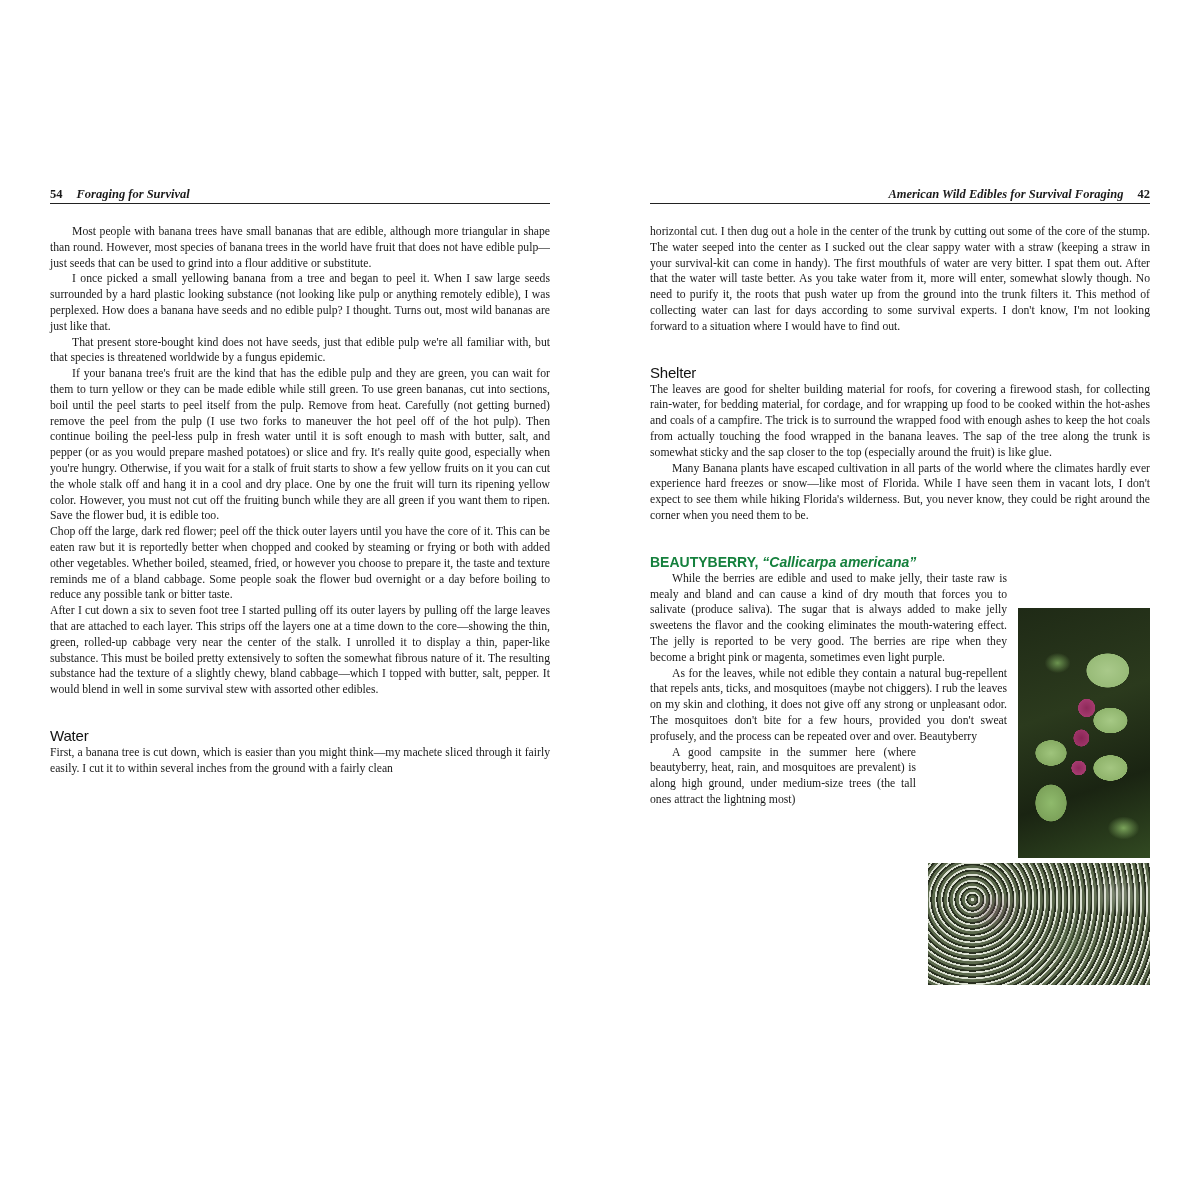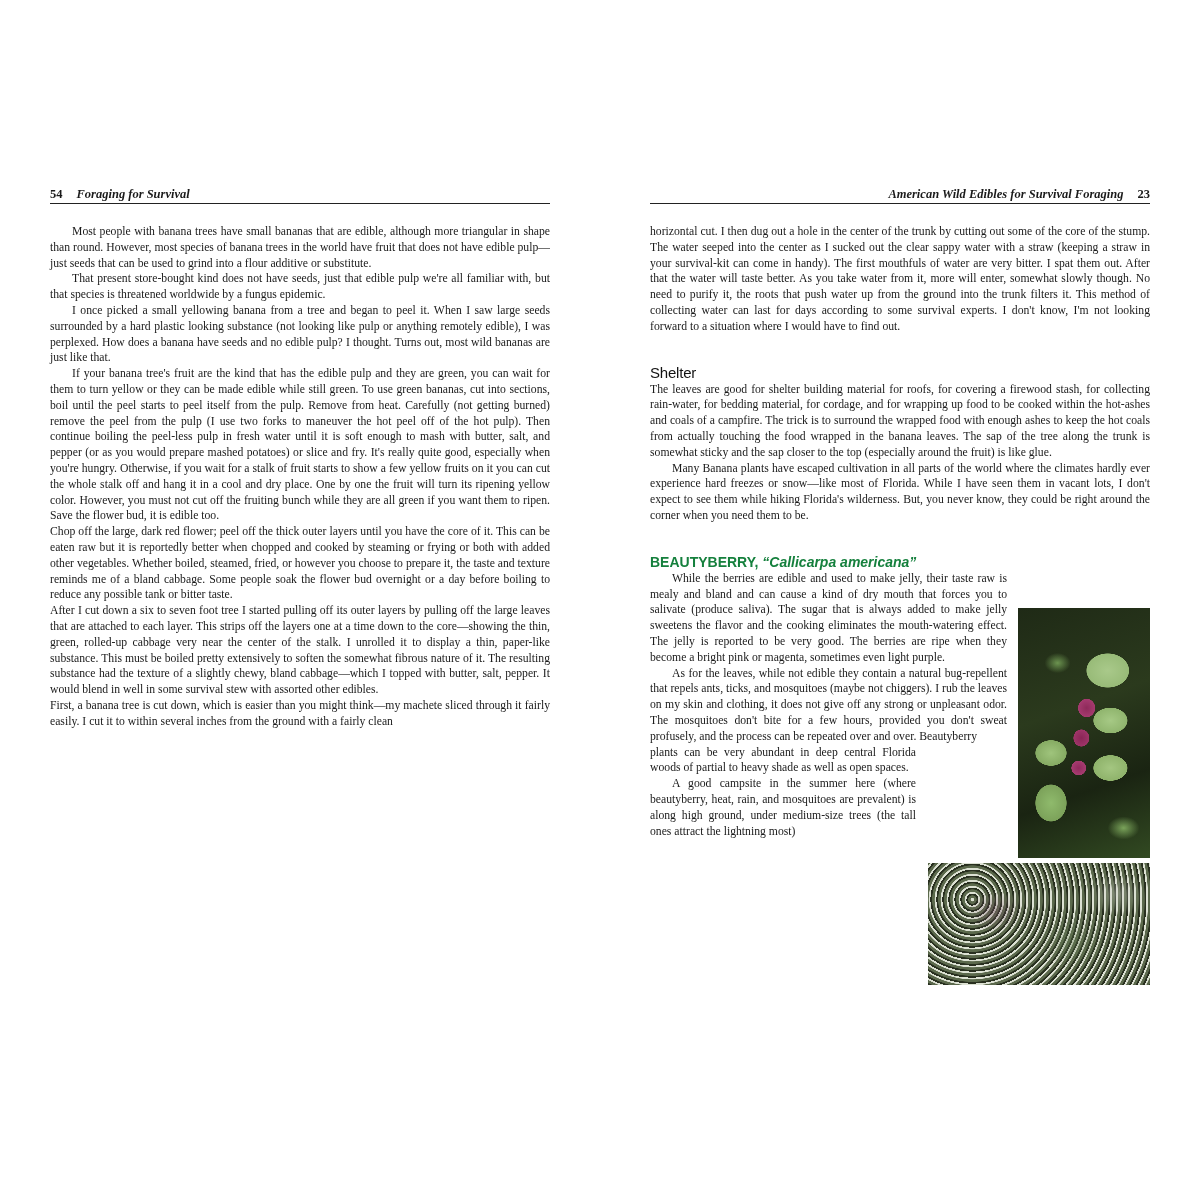--- a/index.html
+++ b/index.html
@@ -52,53 +52,53 @@
 </head>
 <body>
 
 <div class="page left">
   <div class="running-head">
     <span class="num">54</span>
     <span>Foraging for Survival</span>
   </div>
   <div class="body">
     <p class="ind">Most people with banana trees have small bananas that are edible, although more triangular in shape than round. However, most species of banana trees in the world have fruit that does not have edible pulp—just seeds that can be used to grind into a flour additive or substitute.</p>
+    <p class="ind">I once picked a small yellowing banana from a tree and began to peel it. When I saw large seeds surrounded by a hard plastic looking substance (not looking like pulp or anything remotely edible), I was perplexed. How does a banana have seeds and no edible pulp? I thought. Turns out, most wild bananas are just like that.</p>
     <p class="ind">That present store-bought kind does not have seeds, just that edible pulp we're all familiar with, but that species is threatened worldwide by a fungus epidemic.</p>
-    <p class="ind">I once picked a small yellowing banana from a tree and began to peel it. When I saw large seeds surrounded by a hard plastic looking substance (not looking like pulp or anything remotely edible), I was perplexed. How does a banana have seeds and no edible pulp? I thought. Turns out, most wild bananas are just like that.</p>
     <p class="ind">If your banana tree's fruit are the kind that has the edible pulp and they are green, you can wait for them to turn yellow or they can be made edible while still green. To use green bananas, cut into sections, boil until the peel starts to peel itself from the pulp. Remove from heat. Carefully (not getting burned) remove the peel from the pulp (I use two forks to maneuver the hot peel off of the hot pulp). Then continue boiling the peel-less pulp in fresh water until it is soft enough to mash with butter, salt, and pepper (or as you would prepare mashed potatoes) or slice and fry. It's really quite good, especially when you're hungry. Otherwise, if you wait for a stalk of fruit starts to show a few yellow fruits on it you can cut the whole stalk off and hang it in a cool and dry place. One by one the fruit will turn its ripening yellow color. However, you must not cut off the fruiting bunch while they are all green if you want them to ripen. Save the flower bud, it is edible too.</p>
 
     <p>Chop off the large, dark red flower; peel off the thick outer layers until you have the core of it. This can be eaten raw but it is reportedly better when chopped and cooked by steaming or frying or both with added other vegetables. Whether boiled, steamed, fried, or however you choose to prepare it, the taste and texture reminds me of a bland cabbage. Some people soak the flower bud overnight or a day before boiling to reduce any possible tank or bitter taste.</p>
 
     <p>After I cut down a six to seven foot tree I started pulling off its outer layers by pulling off the large leaves that are attached to each layer. This strips off the layers one at a time down to the core—showing the thin, green, rolled-up cabbage very near the center of the stalk. I unrolled it to display a thin, paper-like substance. This must be boiled pretty extensively to soften the somewhat fibrous nature of it. The resulting substance had the texture of a slightly chewy, bland cabbage—which I topped with butter, salt, pepper. It would blend in well in some survival stew with assorted other edibles.</p>
 
+    <h2 class="sec">Water</h2>
     <p>First, a banana tree is cut down, which is easier than you might think—my machete sliced through it fairly easily. I cut it to within several inches from the ground with a fairly clean</p>
   </div>
 </div>
 
 <div class="page right">
   <div class="running-head">
     <span>American Wild Edibles for Survival Foraging</span>
-    <span class="num">23</span>
+    <span class="num">42</span>
   </div>
   <div class="body">
     <p>horizontal cut. I then dug out a hole in the center of the trunk by cutting out some of the core of the stump. The water seeped into the center as I sucked out the clear sappy water with a straw (keeping a straw in your survival-kit can come in handy). The first mouthfuls of water are very bitter. I spat them out. After that the water will taste better. As you take water from it, more will enter, somewhat slowly though. No need to purify it, the roots that push water up from the ground into the trunk filters it. This method of collecting water can last for days according to some survival experts. I don't know, I'm not looking forward to a situation where I would have to find out.</p>
 
     <h2 class="sec">Shelter</h2>
     <p>The leaves are good for shelter building material for roofs, for covering a firewood stash, for collecting rain-water, for bedding material, for cordage, and for wrapping up food to be cooked within the hot-ashes and coals of a campfire. The trick is to surround the wrapped food with enough ashes to keep the hot coals from actually touching the food wrapped in the banana leaves. The sap of the tree along the trunk is somewhat sticky and the sap closer to the top (especially around the fruit) is like glue.</p>
     <p class="ind">Many Banana plants have escaped cultivation in all parts of the world where the climates hardly ever experience hard freezes or snow—like most of Florida. While I have seen them in vacant lots, I don't expect to see them while hiking Florida's wilderness. But, you never know, they could be right around the corner when you need them to be.</p>
 
     <h2 class="plant">
       <span>BEAUTYBERRY,</span>
       <span class="latin">“Callicarpa americana”</span>
     </h2>
     <div style="width:357px;">
       <p class="ind">While the berries are edible and used to make jelly, their taste raw is mealy and bland and can cause a kind of dry mouth that forces you to salivate (produce saliva). The sugar that is always added to make jelly sweetens the flavor and the cooking eliminates the mouth-watering effect. The jelly is reported to be very good. The berries are ripe when they become a bright pink or magenta, sometimes even light purple.</p>
       <p class="ind">As for the leaves, while not edible they contain a natural bug-repellent that repels ants, ticks, and mosquitoes (maybe not chiggers). I rub the leaves on my skin and clothing, it does not give off any strong or unpleasant odor. The mosquitoes don't bite for a few hours, provided you don't sweat profusely, and the process can be repeated over and over. Beautyberry</p>
     </div>
     <div style="width:266px;">
-      <p>plants can be very abundant in deep central Florida woods of partial to heavy shade as well as open spaces.</p>
       <p class="ind">A good campsite in the summer here (where beautyberry, heat, rain, and mosquitoes are prevalent) is along high ground, under medium-size trees (the tall ones attract the lightning most)</p>
     </div>
   </div>
 </div>
 
 <div class="fig fig-berry" title="Beautyberry branch with clusters of magenta berries and green leaves"></div>
 <div class="fig fig-bush" title="Beautyberry bush in woodland"></div>
 
 </body></html>

